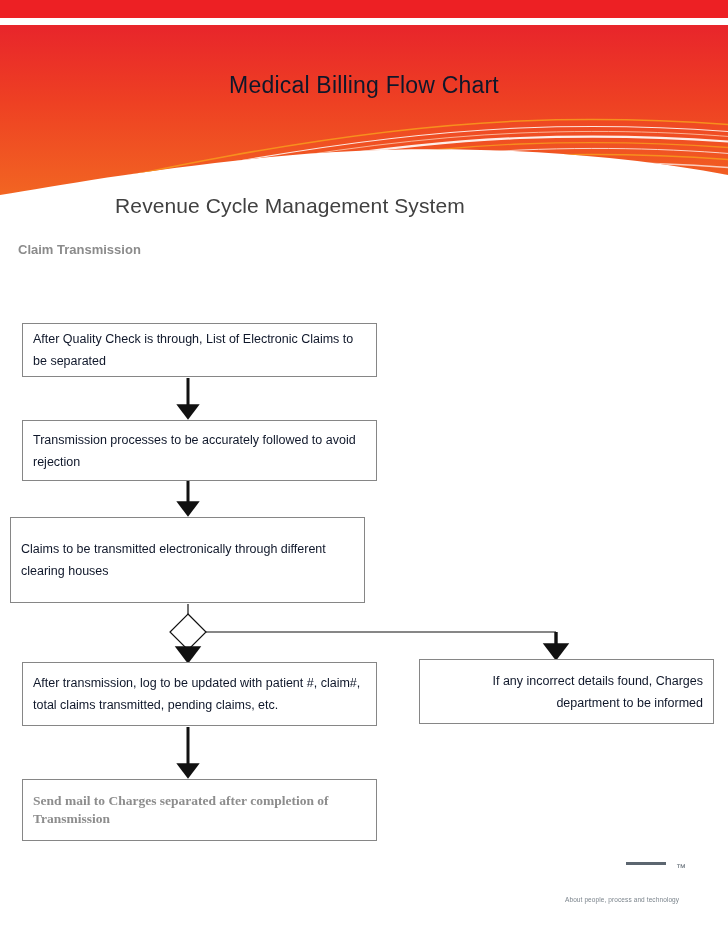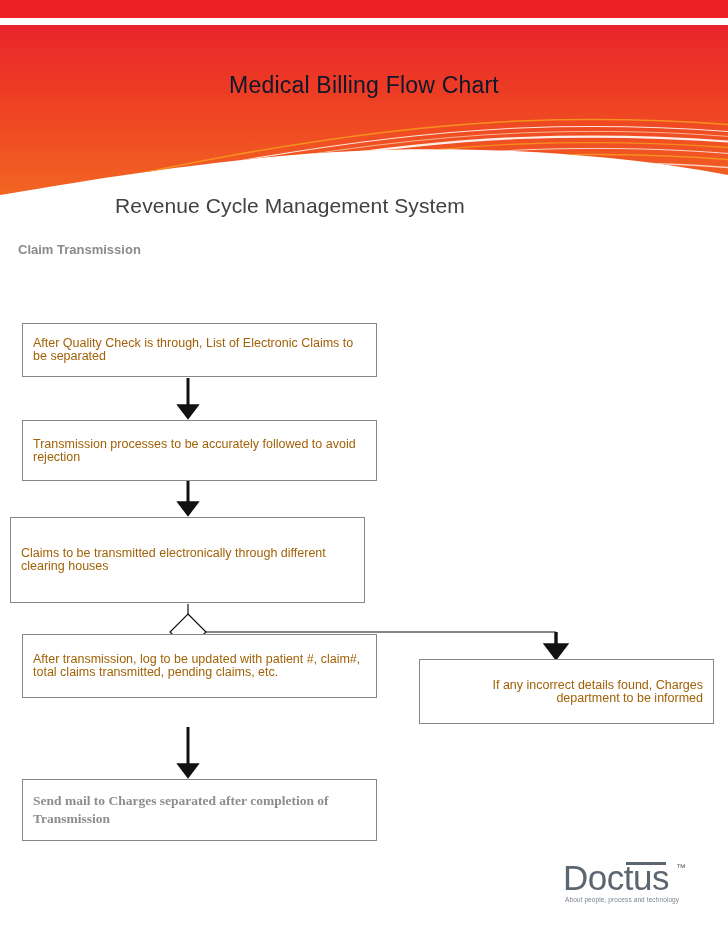--- a/index.html
+++ b/index.html
@@ -80,42 +80,42 @@
     line-height: 24px;
   }
   #section-heading .line2 { padding-left: 4px; }
 
   
   .flow-box {
     position: absolute;
     border: 1px solid #868686;
     background: #ffffff;
     box-sizing: border-box;
-    color: #a16207;
+    color: #0f172a;
     font-size: 12.5px;
-    line-height: 13px;
+    line-height: 22px;
     display: flex;
     align-items: center;
   }
   .flow-box .txt {
     padding: 0 10px;
     width: 100%;
   }
   .serif-box {
     font-family: "Liberation Serif", serif;
     font-size: 13.5px;
     line-height: 18px;
     font-weight: bold;
     color: #8d8d8d;
   }
 
   #box-1 { left: 22px; top: 323px; width: 355px; height: 54px; }
   #box-2 { left: 22px; top: 420px; width: 355px; height: 61px; }
   #box-3 { left: 10px; top: 517px; width: 355px; height: 86px; }
-  #box-4 { left: 22px; top: 634px; width: 355px; height: 64px; }
+  #box-4 { left: 22px; top: 662px; width: 355px; height: 64px; }
   #box-5 { left: 22px; top: 779px; width: 355px; height: 62px; }
   #box-right { left: 419px; top: 659px; width: 295px; height: 65px; text-align: right; }
 
   
   #connectors {
     position: absolute;
     left: 0; top: 0;
     width: 728px;
     height: 943px;
     pointer-events: none;
@@ -253,17 +253,16 @@
 
 <div class="flow-box" id="box-right">
   <div class="txt">If any incorrect details  found, Charges department to be informed</div>
 </div>
 
 <div class="flow-box serif-box" id="box-5">
   <div class="txt">Send mail to Charges separated after completion of Transmission</div>
 </div>
 
 <div id="logo">
-  <div id="logo-word">Doctus</div>
   <div id="logo-bar"></div>
   <div id="logo-tm">™</div>
   <div id="logo-tagline">About people, process and technology</div>
 </div>
 
 </body></html>

